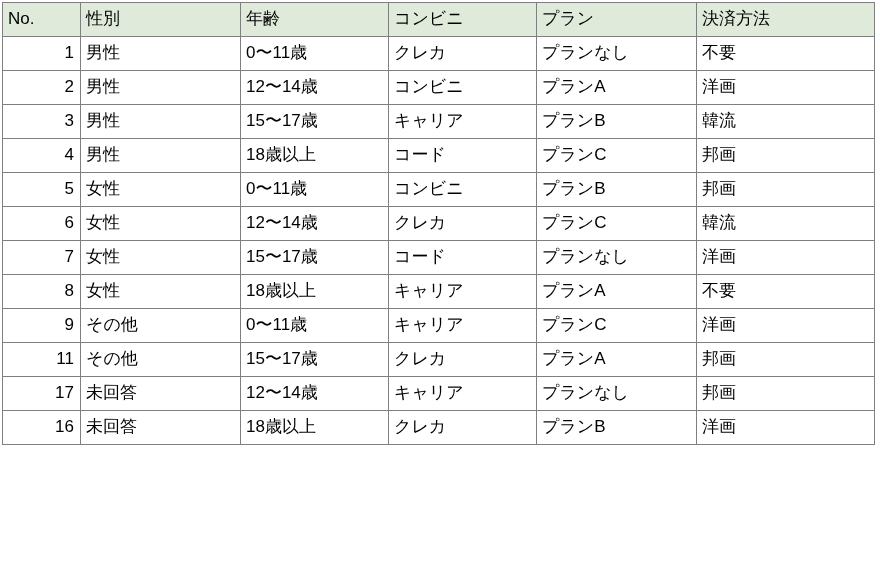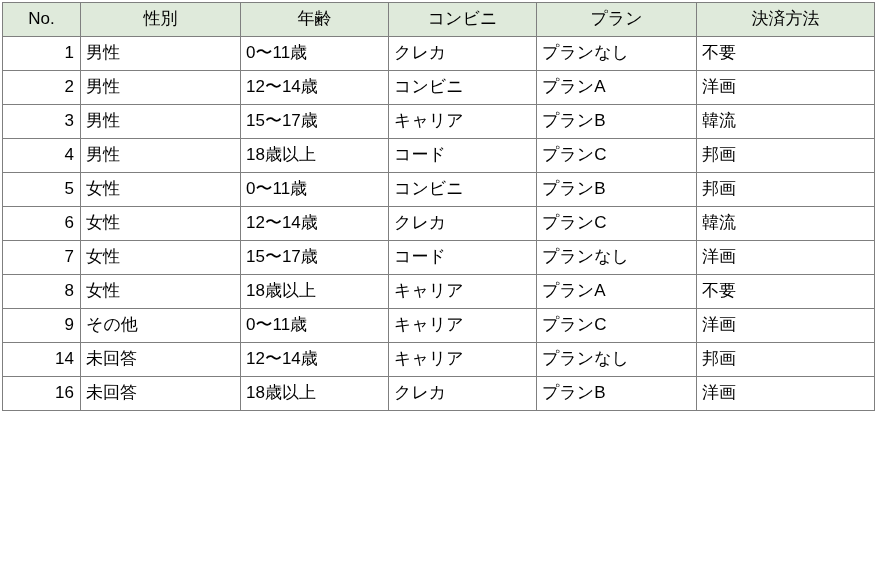--- a/index.html
+++ b/index.html
@@ -39,21 +39,21 @@
     height: 31px;
     padding: 1px 5px;
     color: #000000;
     font-weight: normal;
     vertical-align: middle;
     white-space: nowrap;
     overflow: hidden;
   }
   table.grid thead th {
     background: #dfeadb;
-    text-align: center;
+    text-align: left;
     font-weight: normal;
   }
   table.grid td.num {
     text-align: right;
     padding-right: 6px;
   }
   table.grid td.txt {
     text-align: left;
   }
   .footer-strip {
@@ -155,21 +155,29 @@
         </tr>
         <tr>
           <td class="num">9</td>
           <td class="txt">その他</td>
           <td class="txt">0〜11歳</td>
           <td class="txt">キャリア</td>
           <td class="txt">プランC</td>
           <td class="txt">洋画</td>
         </tr>
         <tr>
-          <td class="num">14</td>
+          <td class="num">11</td>
+          <td class="txt">その他</td>
+          <td class="txt">15〜17歳</td>
+          <td class="txt">クレカ</td>
+          <td class="txt">プランA</td>
+          <td class="txt">邦画</td>
+        </tr>
+        <tr>
+          <td class="num">17</td>
           <td class="txt">未回答</td>
           <td class="txt">12〜14歳</td>
           <td class="txt">キャリア</td>
           <td class="txt">プランなし</td>
           <td class="txt">邦画</td>
         </tr>
         <tr>
           <td class="num">16</td>
           <td class="txt">未回答</td>
           <td class="txt">18歳以上</td>

